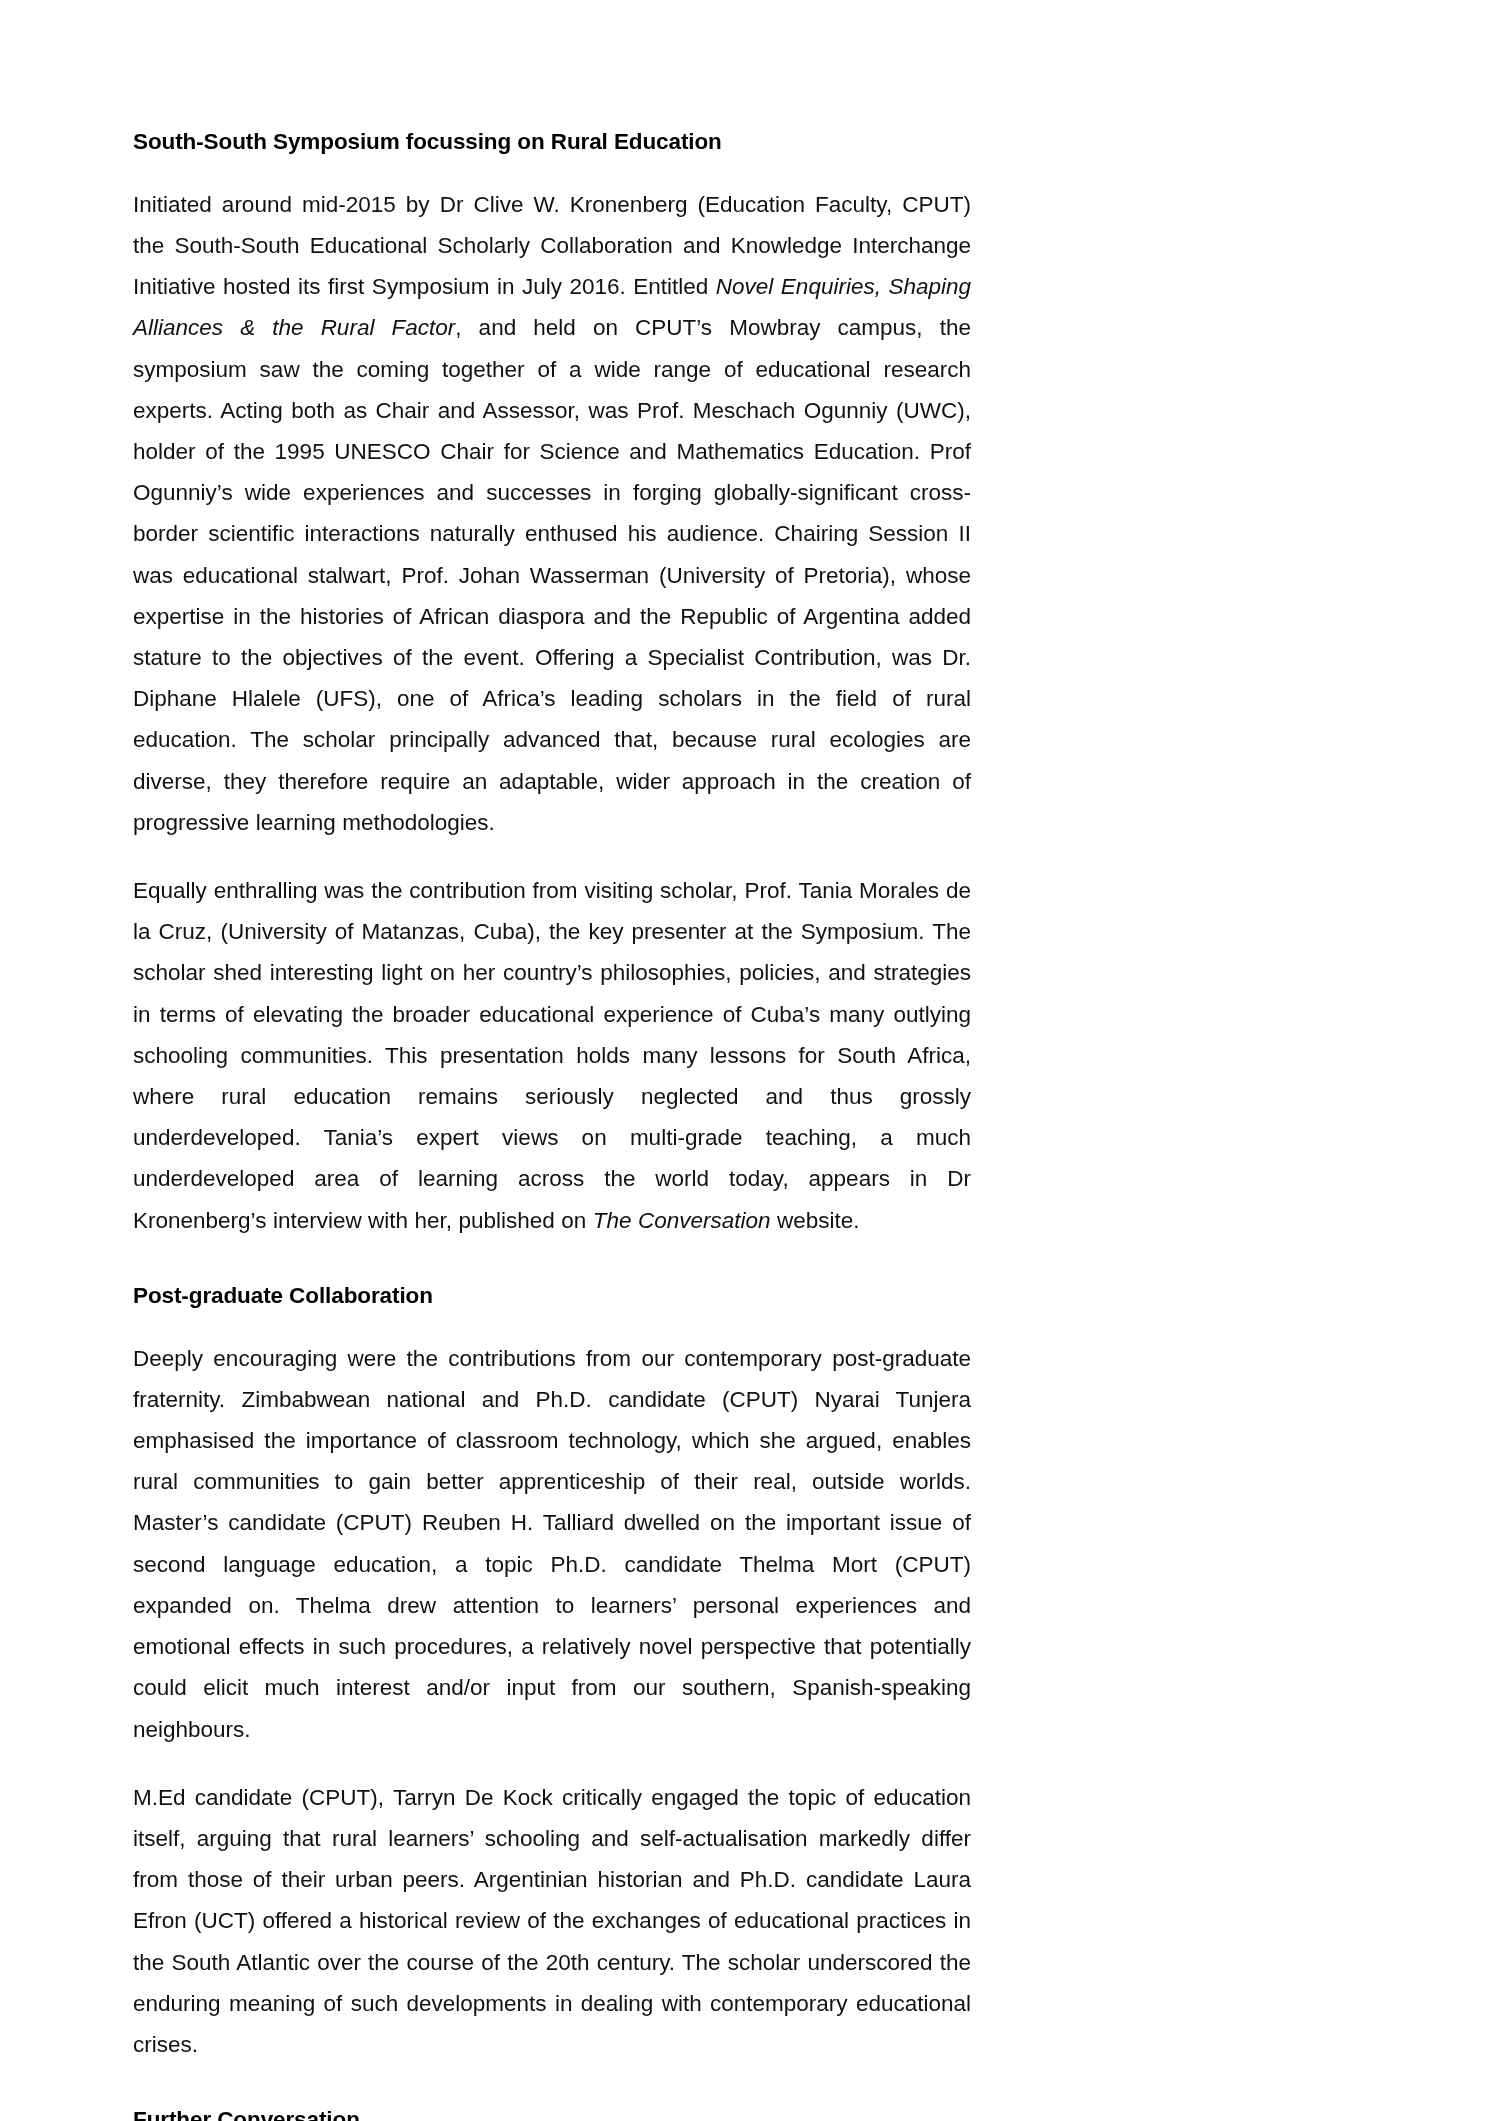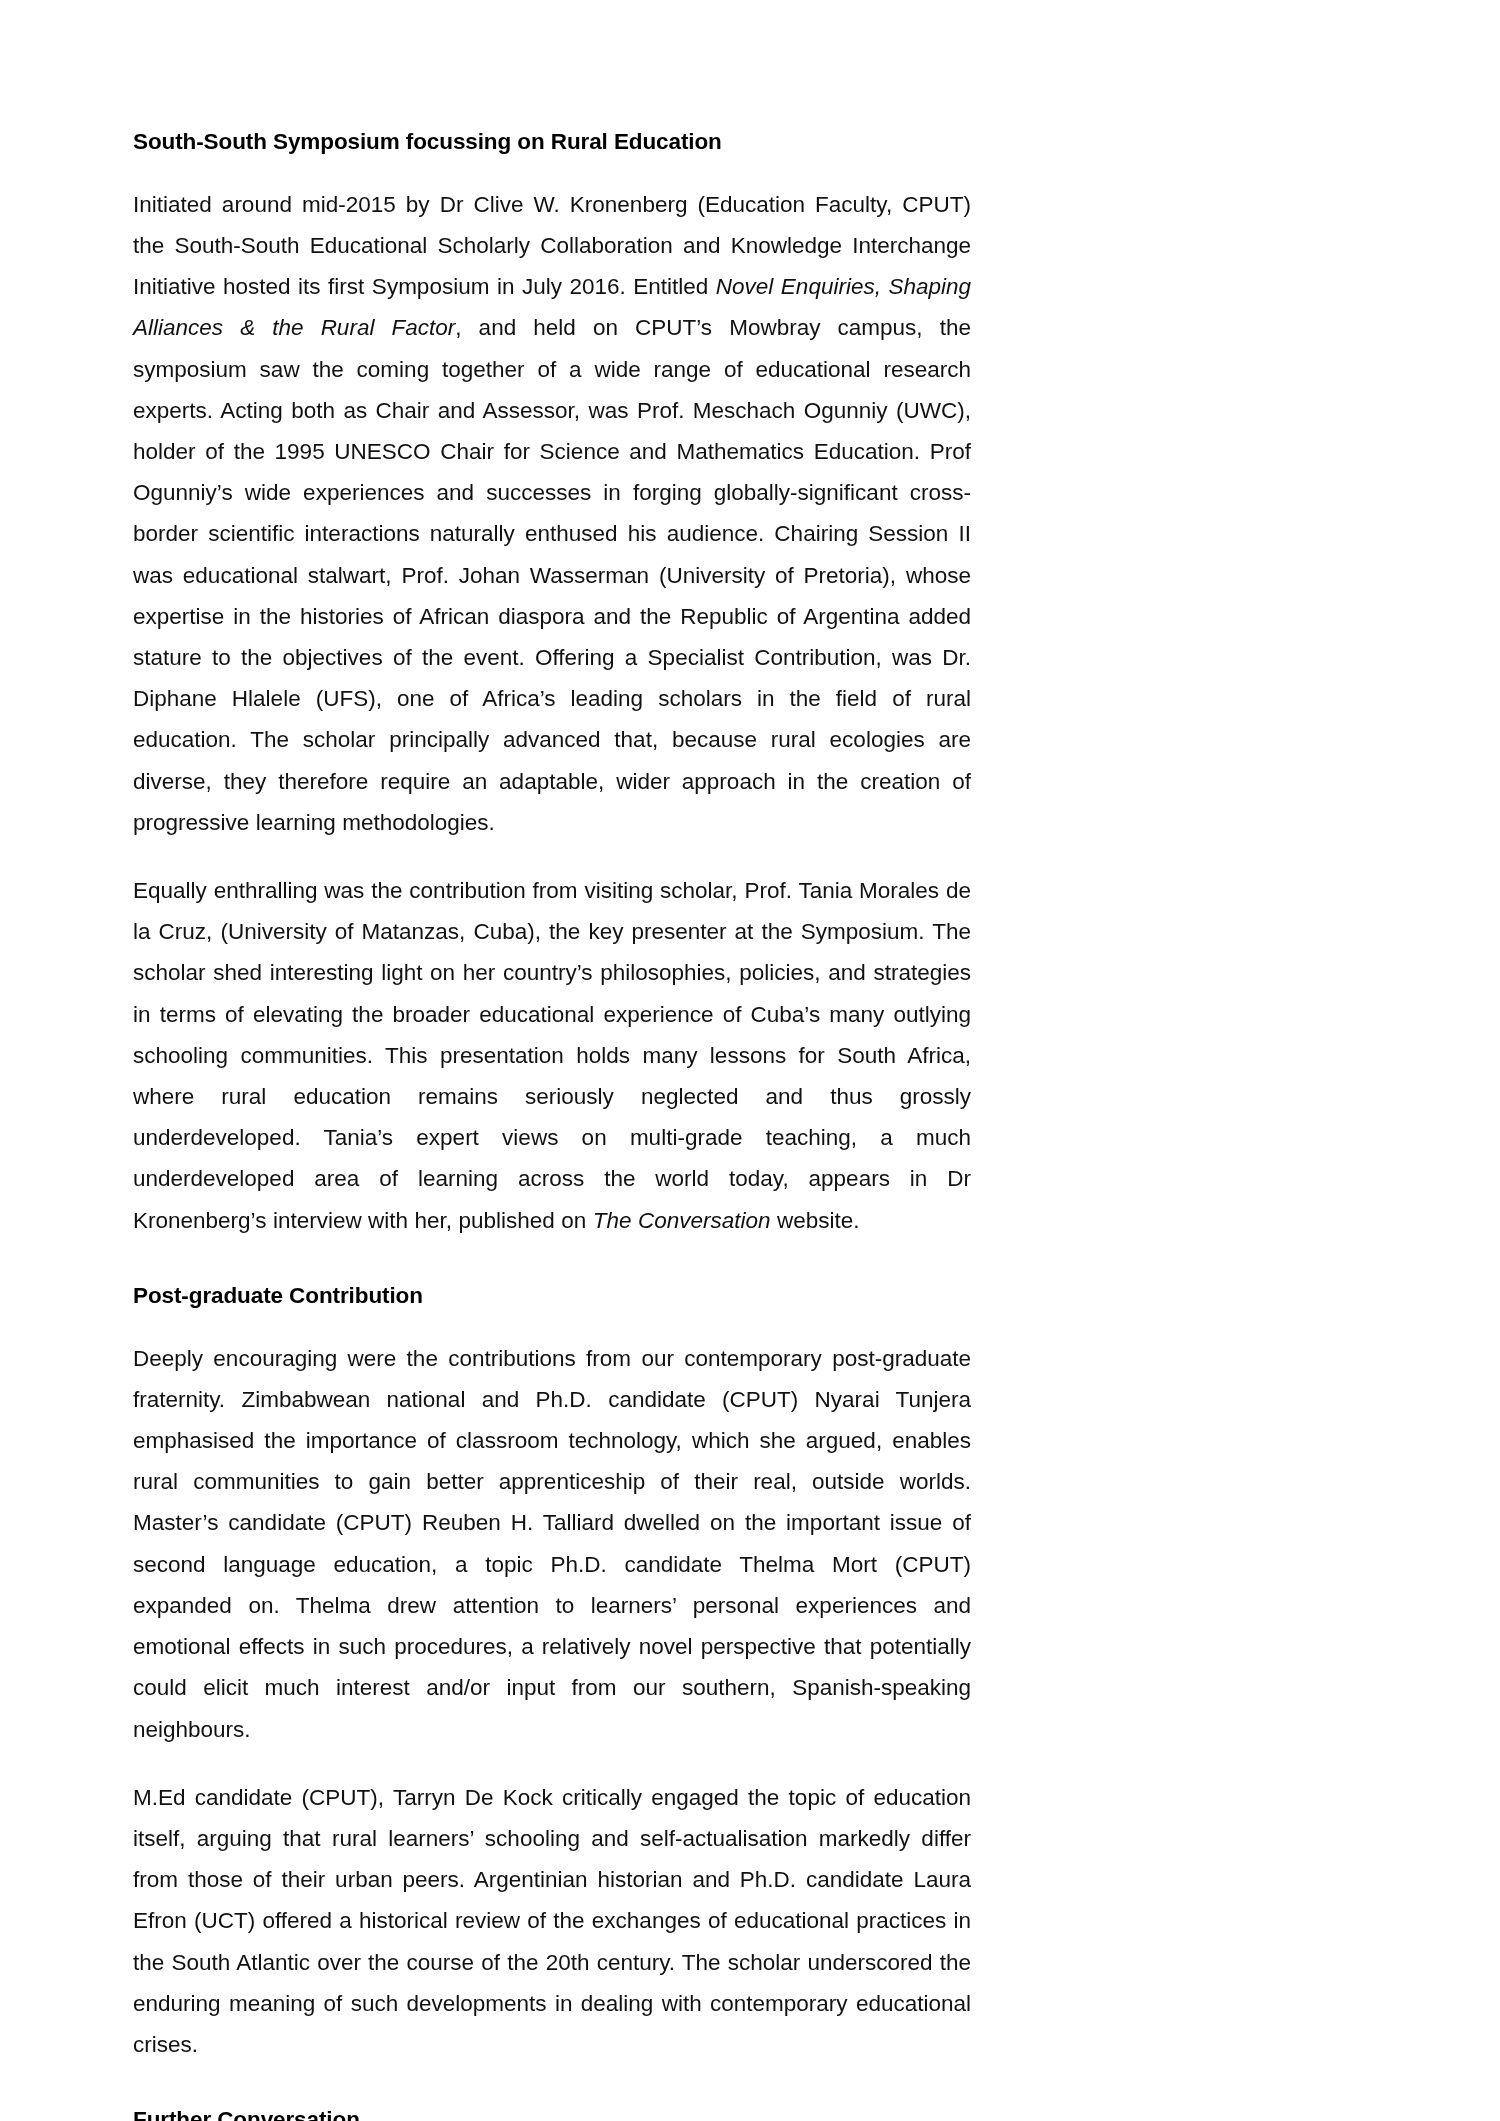--- a/index.html
+++ b/index.html
@@ -56,21 +56,21 @@
 
 <div class="page">
   <div class="doc-body">
 
     <h2 class="heading">South-South Symposium focussing on Rural Education</h2>
 
     <p class="para"><span class="t">Initiated around mid-2015 by Dr Clive W. Kronenberg (Education Faculty, CPUT) the South-South Educational Scholarly Collaboration and Knowledge Interchange Initiative hosted its first Symposium in July 2016. Entitled </span><em class="title-em">Novel Enquiries, Shaping Alliances &amp; the Rural Factor</em><span class="t">, and held on CPUT’s Mowbray campus, the symposium saw the coming together of a wide range of educational research experts. Acting both as Chair and Assessor, was Prof. Meschach Ogunniy (UWC), holder of the 1995 UNESCO Chair for Science and Mathematics Education. Prof Ogunniy’s wide experiences and successes in forging globally-significant cross-border scientific interactions naturally enthused his audience. Chairing Session II was educational stalwart, Prof. Johan Wasserman (University of Pretoria), whose expertise in the histories of African diaspora and the Republic of Argentina added stature to the objectives of the event. Offering a Specialist Contribution, was Dr. Diphane Hlalele (UFS), one of Africa’s leading scholars in the field of rural education. The scholar principally advanced that, because rural ecologies are diverse, they therefore require an adaptable, wider approach in the creation of progressive learning methodologies.</span></p>
 
     <p class="para"><span class="t">Equally enthralling was the contribution from visiting scholar, Prof. Tania Morales de la Cruz, (University of Matanzas, Cuba), the key presenter at the Symposium. The scholar shed interesting light on her country’s philosophies, policies, and strategies in terms of elevating the broader educational experience of Cuba’s many outlying schooling communities. This presentation holds many lessons for South Africa, where rural education remains seriously neglected and thus grossly underdeveloped. Tania’s expert views on multi-grade teaching, a much underdeveloped area of learning across the world today, appears in Dr Kronenberg’s interview with her, published on </span><em class="title-em">The Conversation</em><span class="t"> website.</span></p>
 
-    <h2 class="heading spaced-top">Post-graduate Contribution</h2>
+    <h2 class="heading spaced-top">Post-graduate Collaboration</h2>
 
     <p class="para"><span class="t">Deeply encouraging were the contributions from our contemporary post-graduate fraternity. Zimbabwean national and Ph.D. candidate (CPUT) Nyarai Tunjera emphasised the importance of classroom technology, which she argued, enables rural communities to gain better apprenticeship of their real, outside worlds. Master’s candidate (CPUT) Reuben H. Talliard dwelled on the important issue of second language education, a topic Ph.D. candidate Thelma Mort (CPUT) expanded on. Thelma drew attention to learners’ personal experiences and emotional effects in such procedures, a relatively novel perspective that potentially could elicit much interest and/or input from our southern, Spanish-speaking neighbours.</span></p>
 
     <p class="para"><span class="t">M.Ed candidate (CPUT), Tarryn De Kock  critically engaged the topic of education itself, arguing that rural learners’ schooling and self-actualisation markedly differ from those of their urban peers. Argentinian historian and Ph.D. candidate Laura Efron (UCT) offered a historical review of the exchanges of educational practices in the South Atlantic over the course of the 20th century. The scholar underscored the enduring meaning of such developments in dealing with contemporary educational crises.</span></p>
 
     <h2 class="heading spaced-top">Further Conversation</h2>
 
     <p class="para"><span class="t">The Symposium also saw the launch of this author’s documentary film which features a number of “lessons”, deemed fundamental to arguably any child’s accomplishment at school, rural and</span></p>
 
   </div>

